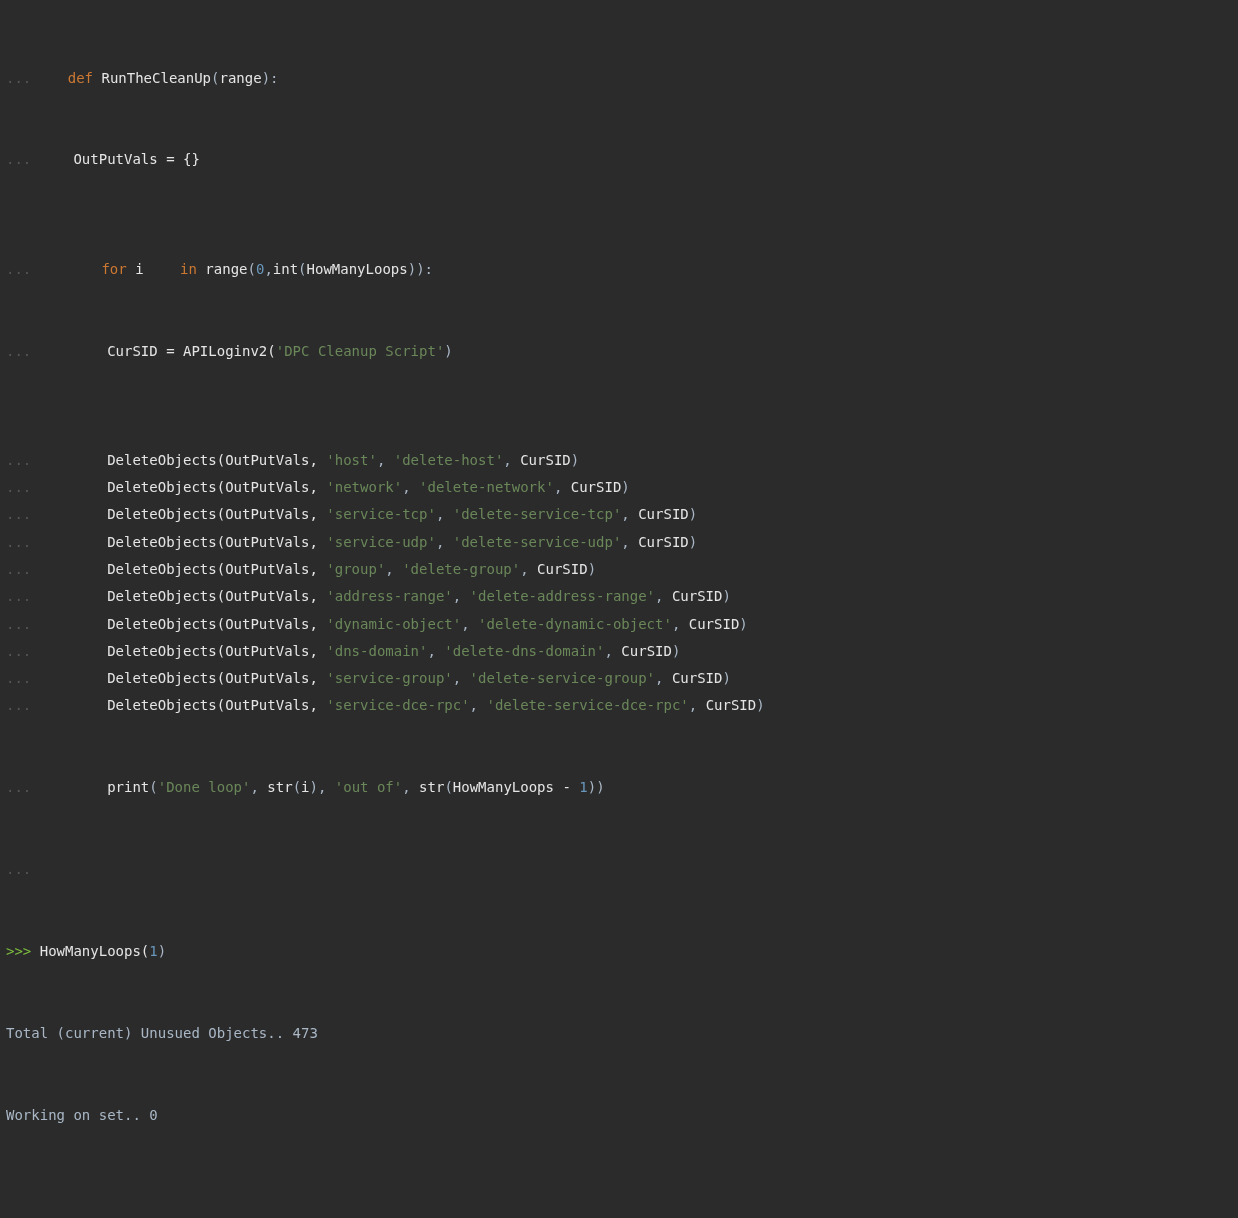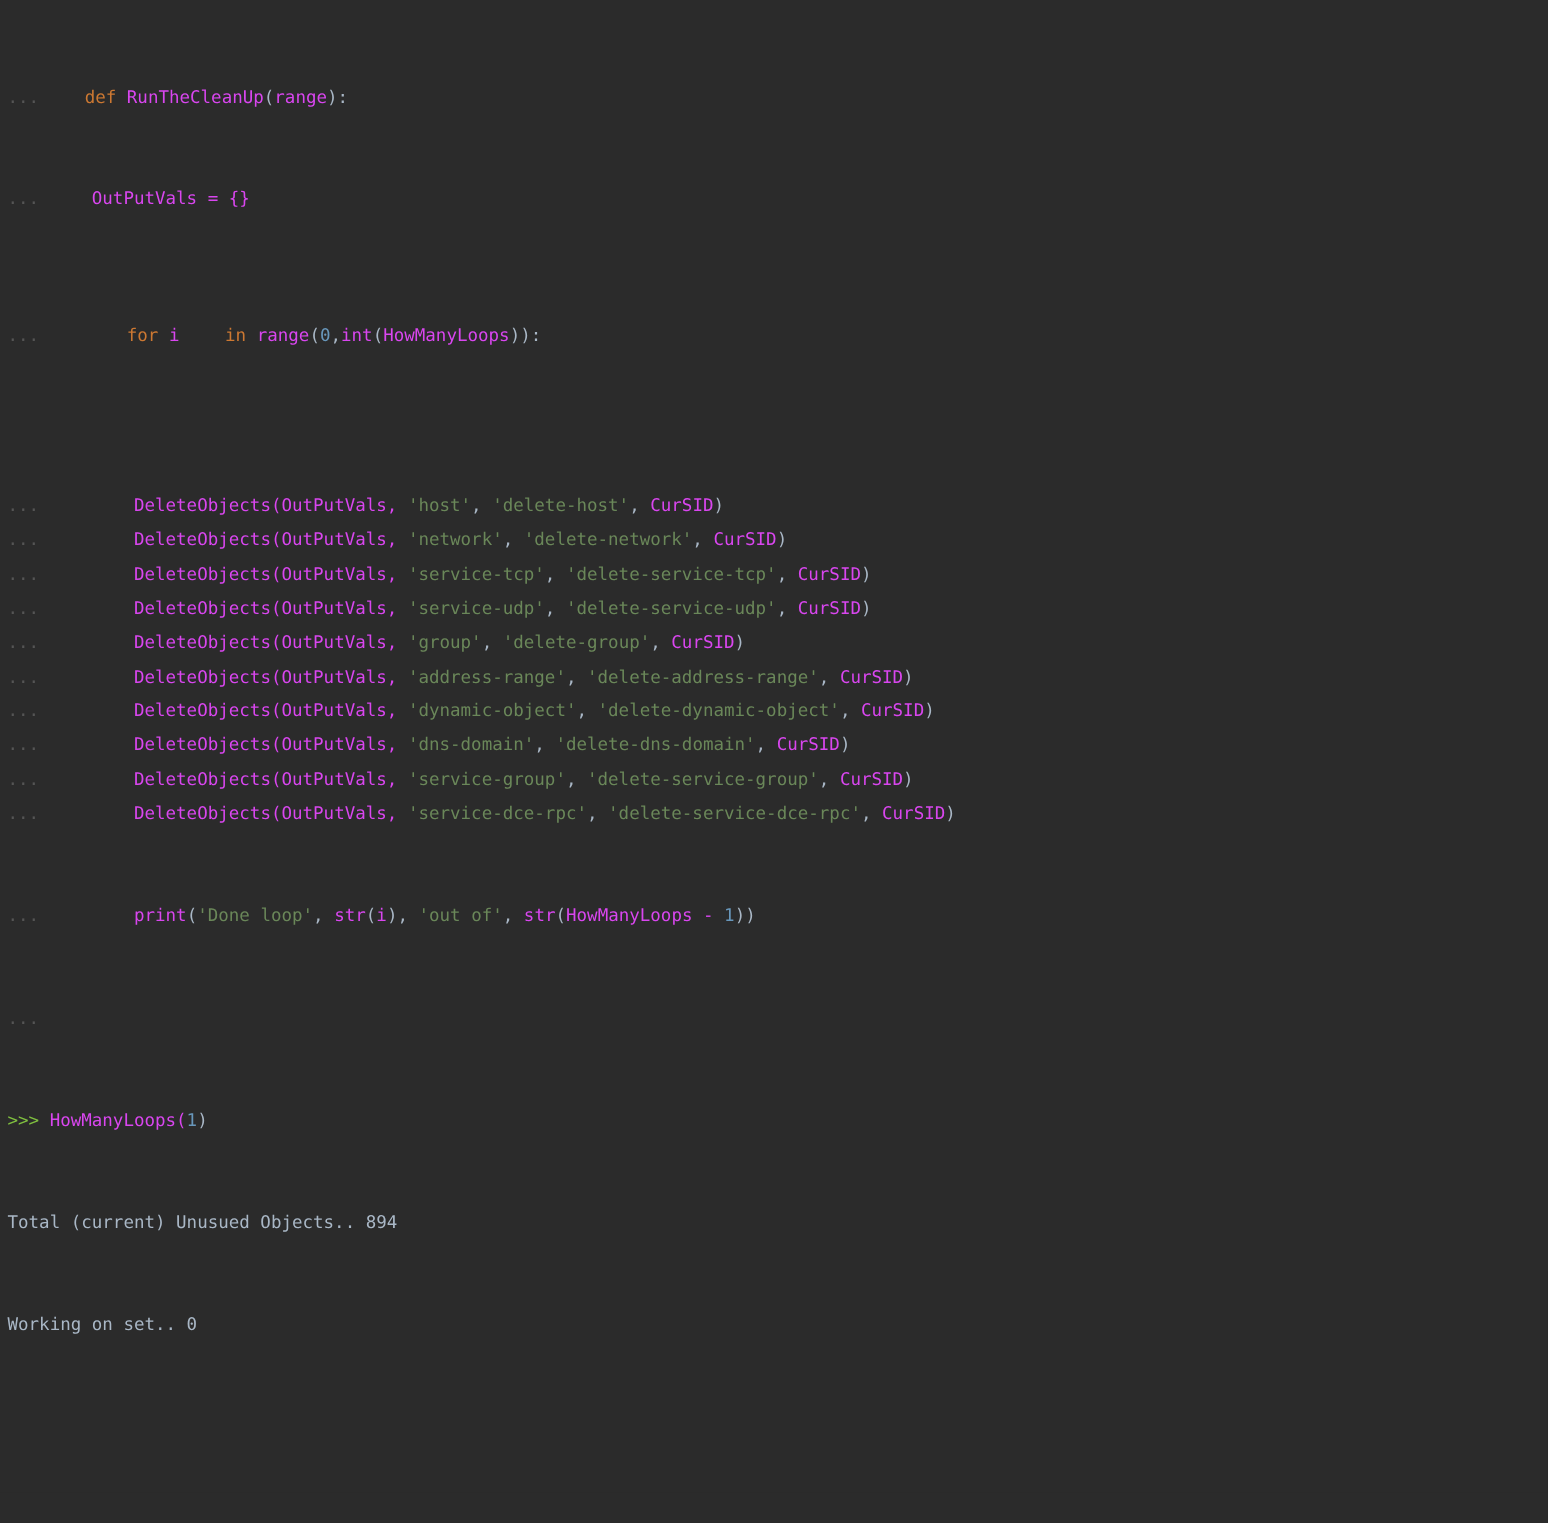--- a/index.html
+++ b/index.html
@@ -18,45 +18,46 @@
     white-space: pre;
   }
   .line {
     white-space: pre;
   }
   .prompt-cont { color: #555555; }
   .prompt-new { color: #7fbf3f; }
   .kw { color: #cc7832; margin-left: 28px; }
   .str { color: #6a8759; }
   .num { color: #6897bb; }
-  .id { color: #d946ef; }
+  .id { color: #e5e5e5; }
   .punc { color: #a9b7c6; }
   .out { color: #a9b7c6; }
 </style>
 </head>
 <body>
 
 <div class="terminal">
 
 <div class="line"><span class="prompt-cont">... </span><span class="kw">def</span><span class="punc"> </span><span class="id">RunTheCleanUp</span><span class="punc">(</span><span class="id">range</span><span class="punc">):</span></div>
 
 <div class="line"><span class="prompt-cont">... </span><span class="id">    </span><span class="id">OutPutVals = {}</span></div>
 
 
 <div class="line"><span class="prompt-cont">... </span><span class="id">    </span><span class="kw">for</span><span class="id"> </span><span class="id">i</span><span class="id"> </span><span class="kw">in</span><span class="id"> </span><span class="id">range</span><span class="punc">(</span><span class="num">0</span><span class="punc">,</span><span class="id">int</span><span class="punc">(</span><span class="id">HowManyLoops</span><span class="punc">)):</span></div>
 
+<div class="line"><span class="prompt-cont">... </span><span class="id">        </span><span class="id">CurSID = APILoginv2(</span><span class="str">'DPC Cleanup Script'</span><span class="punc">)</span></div>
 
 
 <div id="delete-calls"><div class="line"><span class="prompt-cont">... </span><span class="id">        </span><span class="id">DeleteObjects(OutPutVals, </span><span class="str">'host'</span><span class="punc">, </span><span class="str">'delete-host'</span><span class="punc">, </span><span class="id">CurSID</span><span class="punc">)</span></div><div class="line"><span class="prompt-cont">... </span><span class="id">        </span><span class="id">DeleteObjects(OutPutVals, </span><span class="str">'network'</span><span class="punc">, </span><span class="str">'delete-network'</span><span class="punc">, </span><span class="id">CurSID</span><span class="punc">)</span></div><div class="line"><span class="prompt-cont">... </span><span class="id">        </span><span class="id">DeleteObjects(OutPutVals, </span><span class="str">'service-tcp'</span><span class="punc">, </span><span class="str">'delete-service-tcp'</span><span class="punc">, </span><span class="id">CurSID</span><span class="punc">)</span></div><div class="line"><span class="prompt-cont">... </span><span class="id">        </span><span class="id">DeleteObjects(OutPutVals, </span><span class="str">'service-udp'</span><span class="punc">, </span><span class="str">'delete-service-udp'</span><span class="punc">, </span><span class="id">CurSID</span><span class="punc">)</span></div><div class="line"><span class="prompt-cont">... </span><span class="id">        </span><span class="id">DeleteObjects(OutPutVals, </span><span class="str">'group'</span><span class="punc">, </span><span class="str">'delete-group'</span><span class="punc">, </span><span class="id">CurSID</span><span class="punc">)</span></div><div class="line"><span class="prompt-cont">... </span><span class="id">        </span><span class="id">DeleteObjects(OutPutVals, </span><span class="str">'address-range'</span><span class="punc">, </span><span class="str">'delete-address-range'</span><span class="punc">, </span><span class="id">CurSID</span><span class="punc">)</span></div><div class="line"><span class="prompt-cont">... </span><span class="id">        </span><span class="id">DeleteObjects(OutPutVals, </span><span class="str">'dynamic-object'</span><span class="punc">, </span><span class="str">'delete-dynamic-object'</span><span class="punc">, </span><span class="id">CurSID</span><span class="punc">)</span></div><div class="line"><span class="prompt-cont">... </span><span class="id">        </span><span class="id">DeleteObjects(OutPutVals, </span><span class="str">'dns-domain'</span><span class="punc">, </span><span class="str">'delete-dns-domain'</span><span class="punc">, </span><span class="id">CurSID</span><span class="punc">)</span></div><div class="line"><span class="prompt-cont">... </span><span class="id">        </span><span class="id">DeleteObjects(OutPutVals, </span><span class="str">'service-group'</span><span class="punc">, </span><span class="str">'delete-service-group'</span><span class="punc">, </span><span class="id">CurSID</span><span class="punc">)</span></div><div class="line"><span class="prompt-cont">... </span><span class="id">        </span><span class="id">DeleteObjects(OutPutVals, </span><span class="str">'service-dce-rpc'</span><span class="punc">, </span><span class="str">'delete-service-dce-rpc'</span><span class="punc">, </span><span class="id">CurSID</span><span class="punc">)</span></div></div>
 
 <div class="line"><span class="prompt-cont">... </span><span class="id">        </span><span class="id">print</span><span class="punc">(</span><span class="str">'Done loop'</span><span class="punc">, </span><span class="id">str</span><span class="punc">(</span><span class="id">i</span><span class="punc">), </span><span class="str">'out of'</span><span class="punc">, </span><span class="id">str</span><span class="punc">(</span><span class="id">HowManyLoops - </span><span class="num">1</span><span class="punc">))</span></div>
 
 <div class="line"><span class="prompt-cont">... </span></div>
 
 <div class="line"><span class="prompt-new">&gt;&gt;&gt; </span><span class="id">HowManyLoops(</span><span class="num">1</span><span class="punc">)</span></div>
 
-<div class="line out">Total (current) Unusued Objects.. 894</div>
+<div class="line out">Total (current) Unusued Objects.. 473</div>
 
 <div id="output-sets"><div class="line out"><span>Working on set.. </span><span>0</span></div></div>
 
 
 
 </div>
 
 </body></html>

